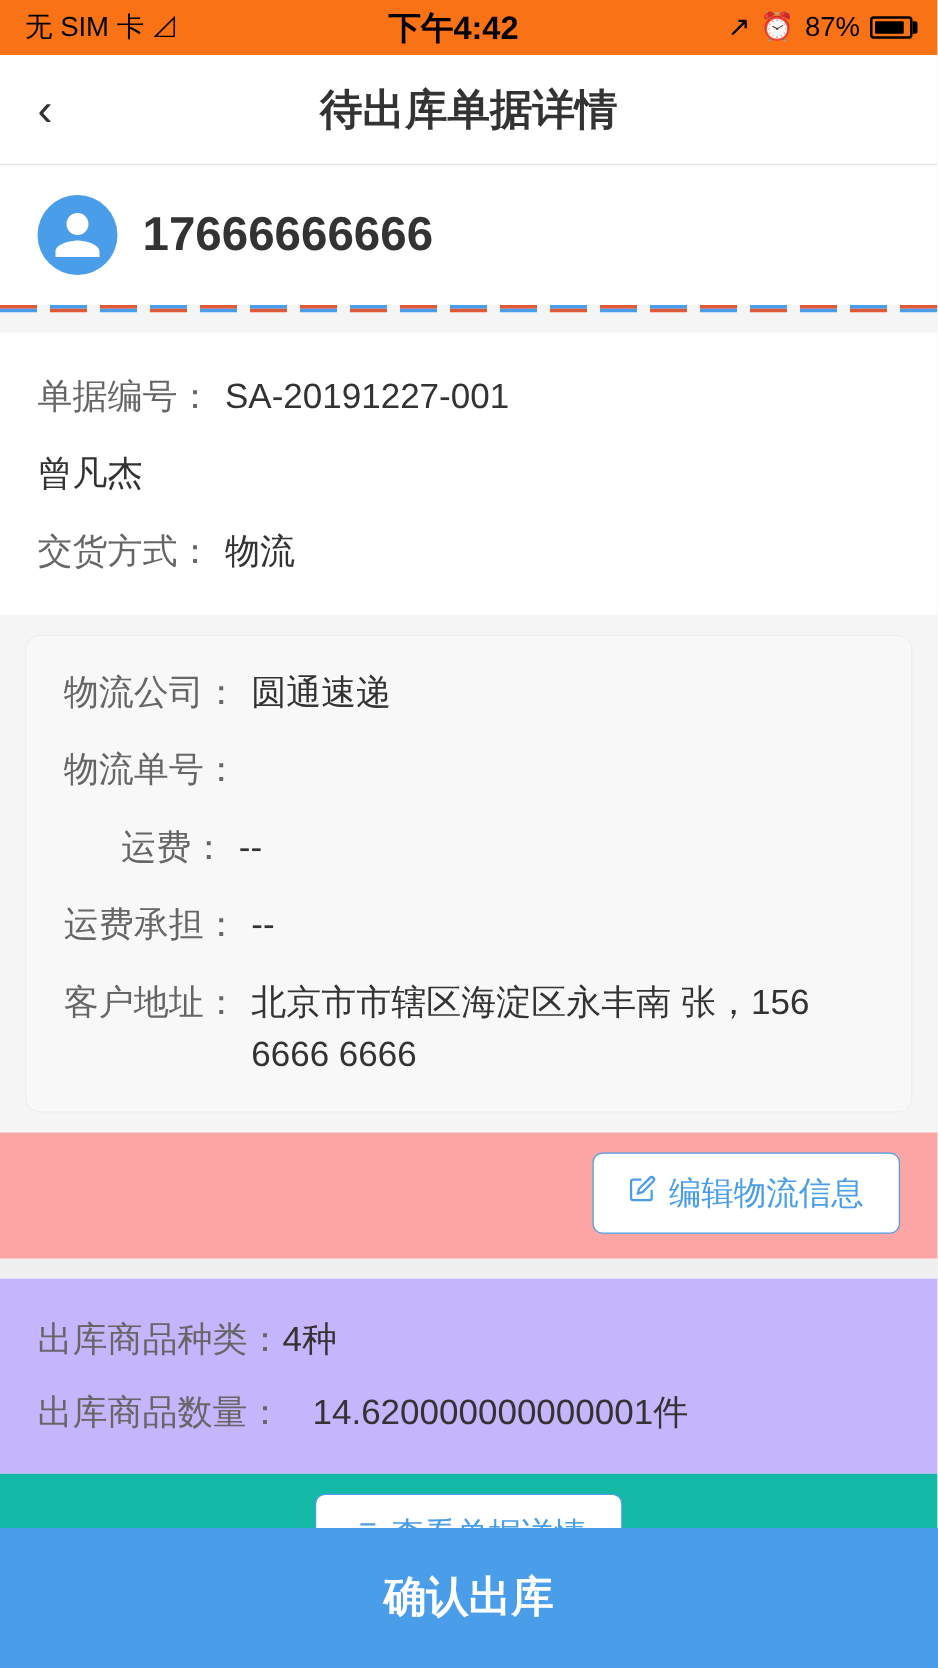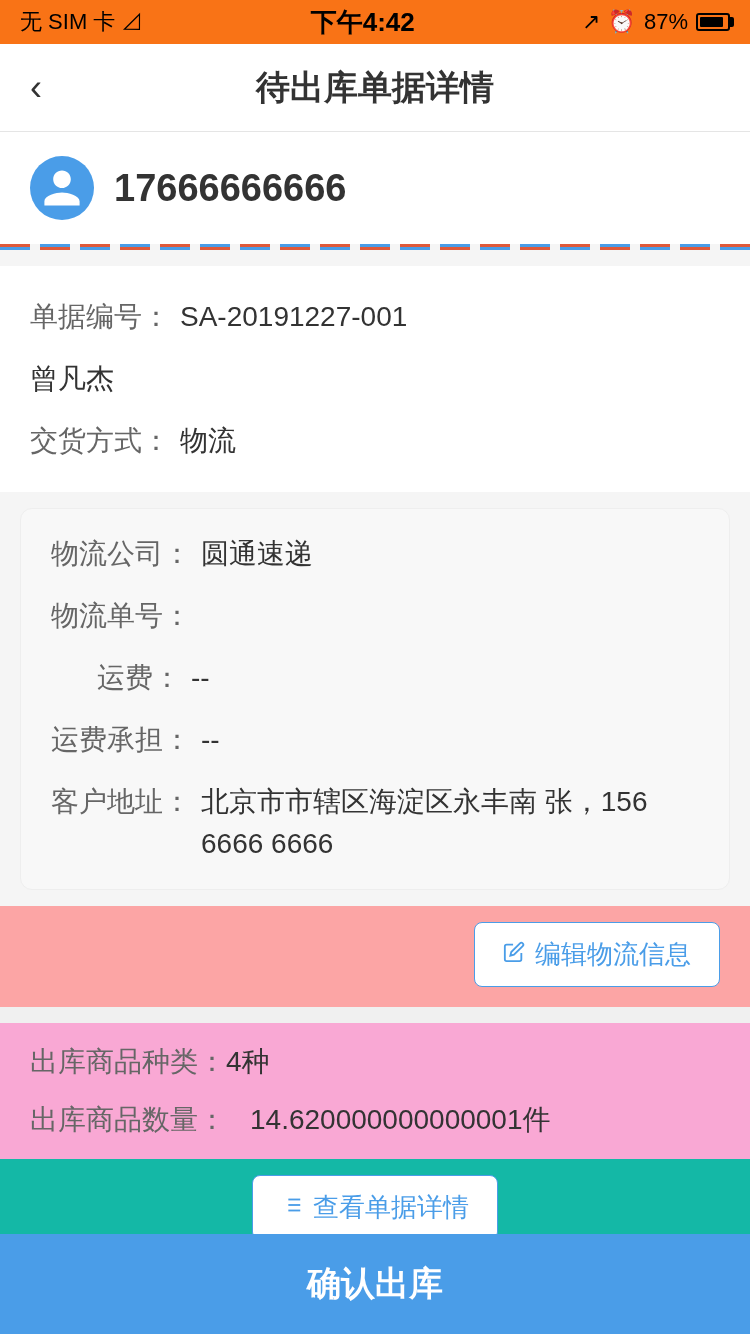--- a/index.html
+++ b/index.html
@@ -219,22 +219,22 @@
     }
 
     
     .section-divider {
       height: 16px;
       background: #f0f0f0;
     }
 
     
     .summary-section {
-      background: #f9a8d4;
-      padding: 20px 30px;
+      background: #c4b5fd;
+      padding: 30px 30px;
     }
     .summary-row {
       display: flex;
       align-items: center;
       margin-bottom: 20px;
       font-size: 28px;
     }
     .summary-row:last-child { margin-bottom: 0; gap: 24px; }
     .summary-label {
       color: #666;
@@ -260,21 +260,21 @@
       font-size: 26px;
       display: flex;
       align-items: center;
       gap: 10px;
       cursor: pointer;
     }
 
     
     .bottom-btn {
       width: 750px;
-      height: 100px;
+      height: 112px;
       background: #4a9de8;
       display: flex;
       align-items: center;
       justify-content: center;
       position: fixed;
       bottom: 0;
       left: 0;
       cursor: pointer;
     }
     .bottom-btn-text {

